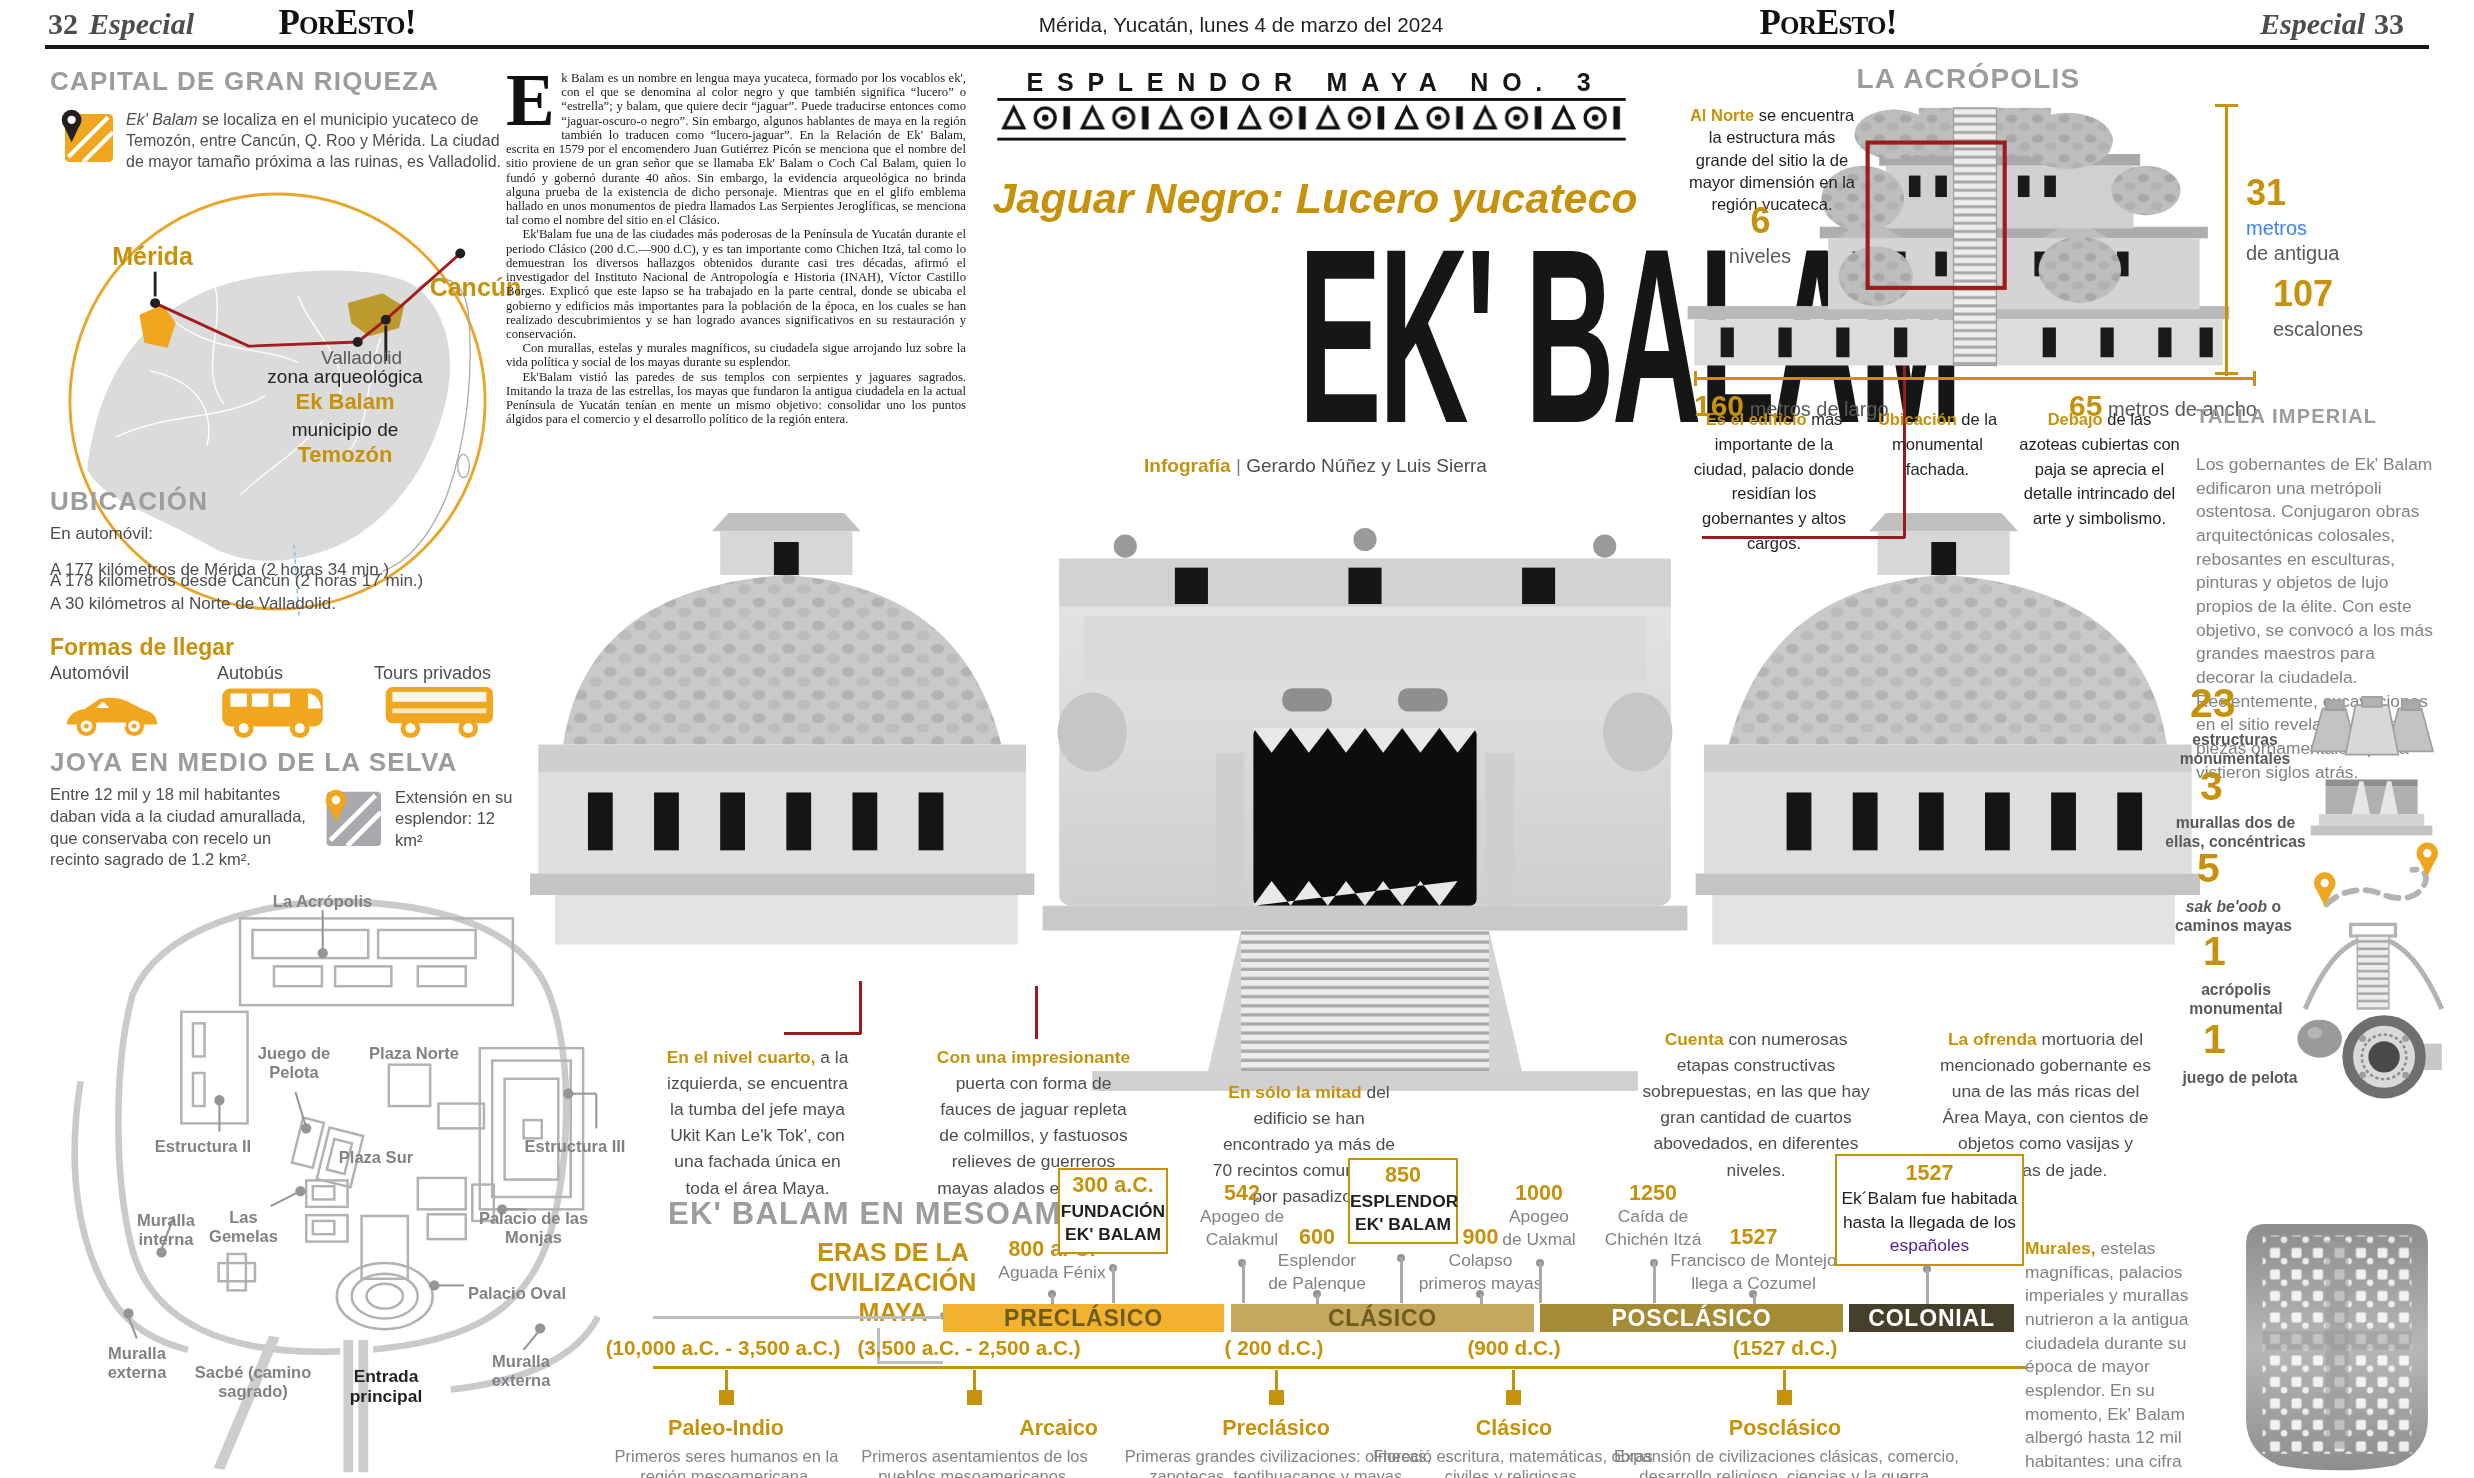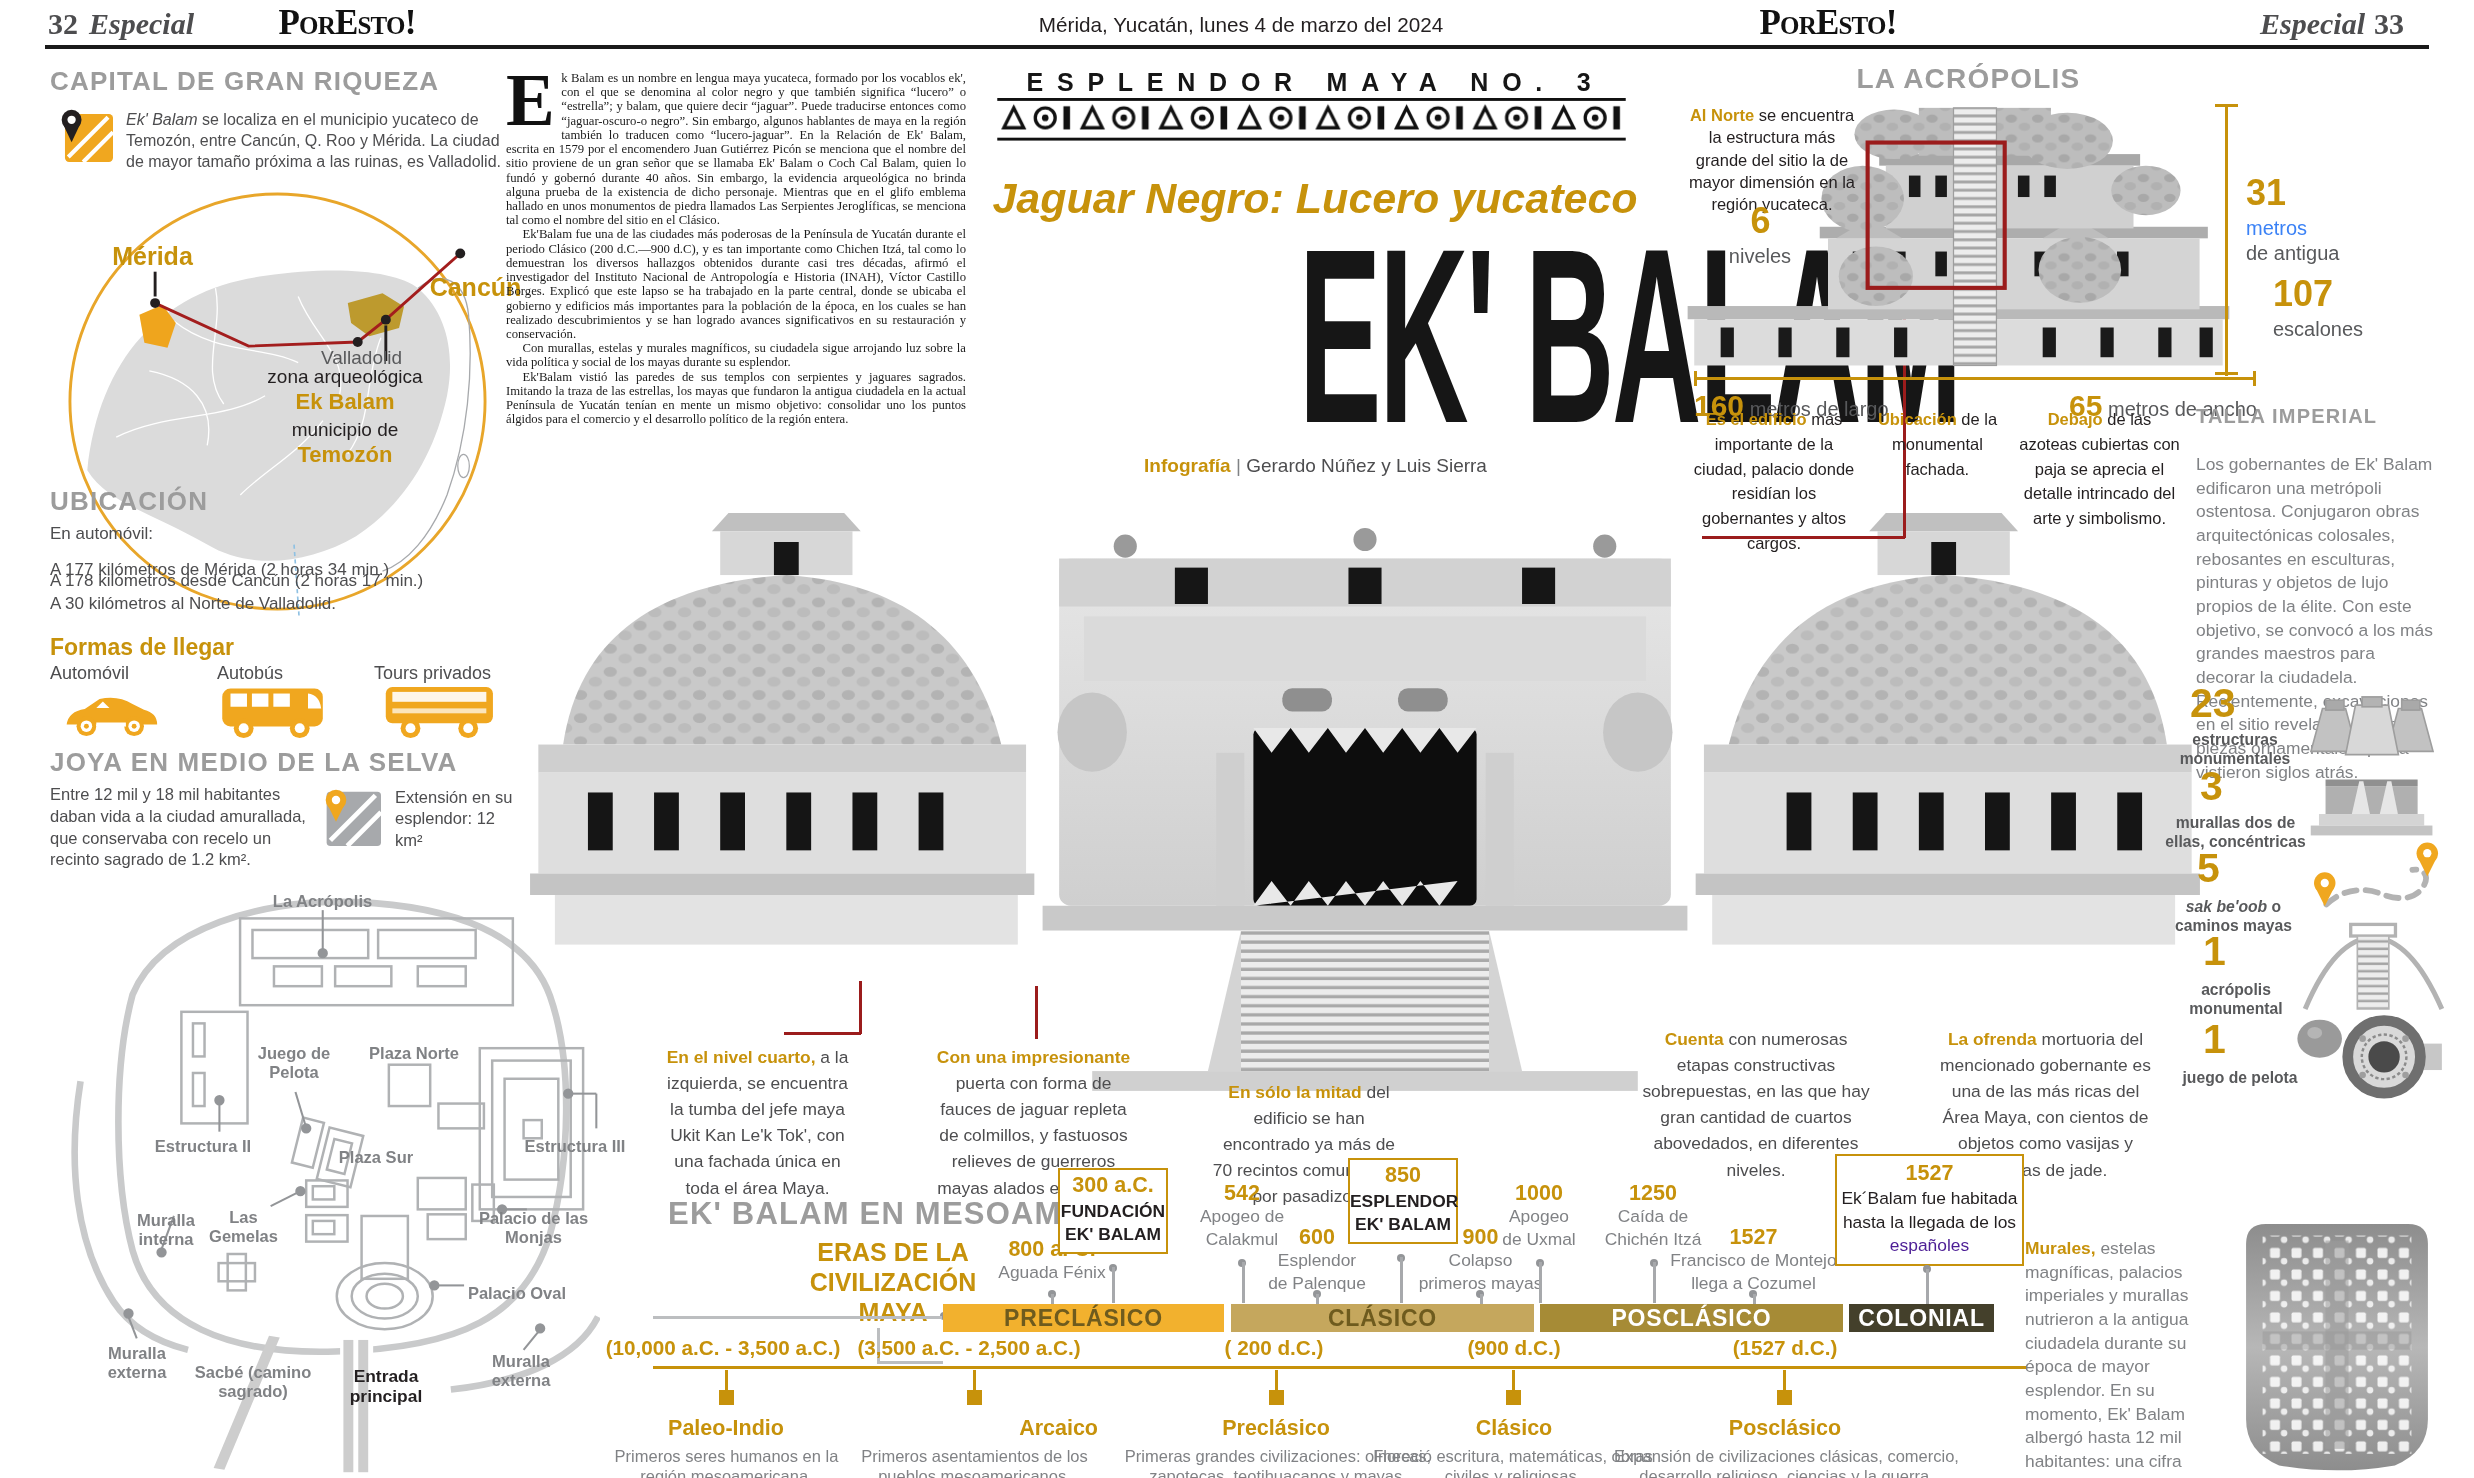--- a/index.html
+++ b/index.html
@@ -566,21 +566,21 @@
   <div class="abs h-gray" style="left:668px;top:1196px;font-size:31px;">EK' BALAM EN MESOAMÉRICA</div>
   <div class="abs c goldb" style="left:777px;top:1237px;width:232px;font-size:25px;line-height:1.2;">ERAS DE LA CIVILIZACIÓN MAYA</div>
   <div class="abs grayline" style="left:877px;top:1328px;width:2.5px;height:35px;"></div>
   <div class="abs grayline" style="left:877px;top:1361px;width:66px;height:2.5px;"></div>
   <div class="abs dot" style="left:940px;top:1312px;"></div>
 
   <div class="abs grayline" style="left:653px;top:1316px;width:289px;height:3.3px;"></div>
   <div class="abs band" style="left:943px;top:1304px;width:281px;background:#F2B12E;color:#6E5B1E;">PRECLÁSICO</div>
   <div class="abs band" style="left:1231px;top:1304px;width:303px;background:#C5A75D;color:#6E5B1E;">CLÁSICO</div>
   <div class="abs band" style="left:1540px;top:1304px;width:303px;background:#A68B36;color:#ffffff;">POSCLÁSICO</div>
-  <div class="abs band" style="left:1849px;top:1304px;width:145px;background:#44402B;color:#ffffff;">COLONIAL</div>
+  <div class="abs band" style="left:1849px;top:1304px;width:165px;background:#44402B;color:#ffffff;">COLONIAL</div>
 
   <div class="abs c" style="left:986px;top:1239px;width:132px;">
     <div class="evt-year">800 a. C.</div>
     <div class="evt-l">Aguada Fénix</div>
   </div>
   <div class="abs dot" style="left:1048px;top:1290px;"></div>
   <div class="abs stem" style="left:1051px;top:1294px;height:10px;"></div>
 
   <div class="abs c evt-box" style="left:1058px;top:1168px;width:106px;padding:5px 0;">
     <div class="evt-year" style="margin-bottom:3.3px;">300 a.C.</div>

